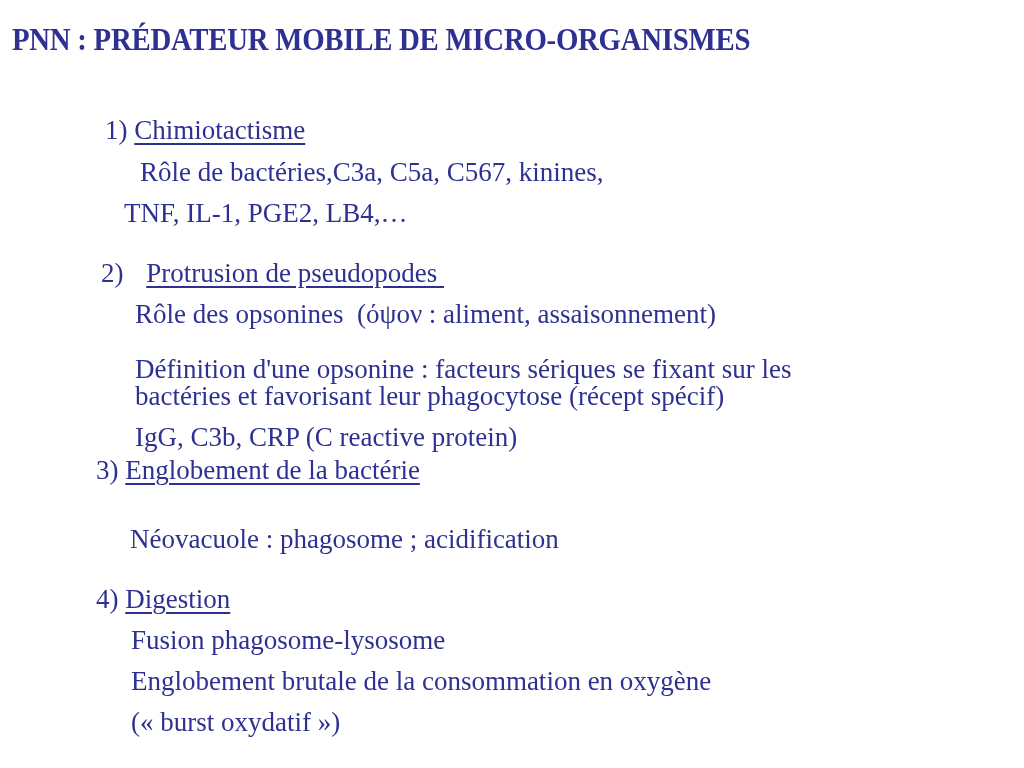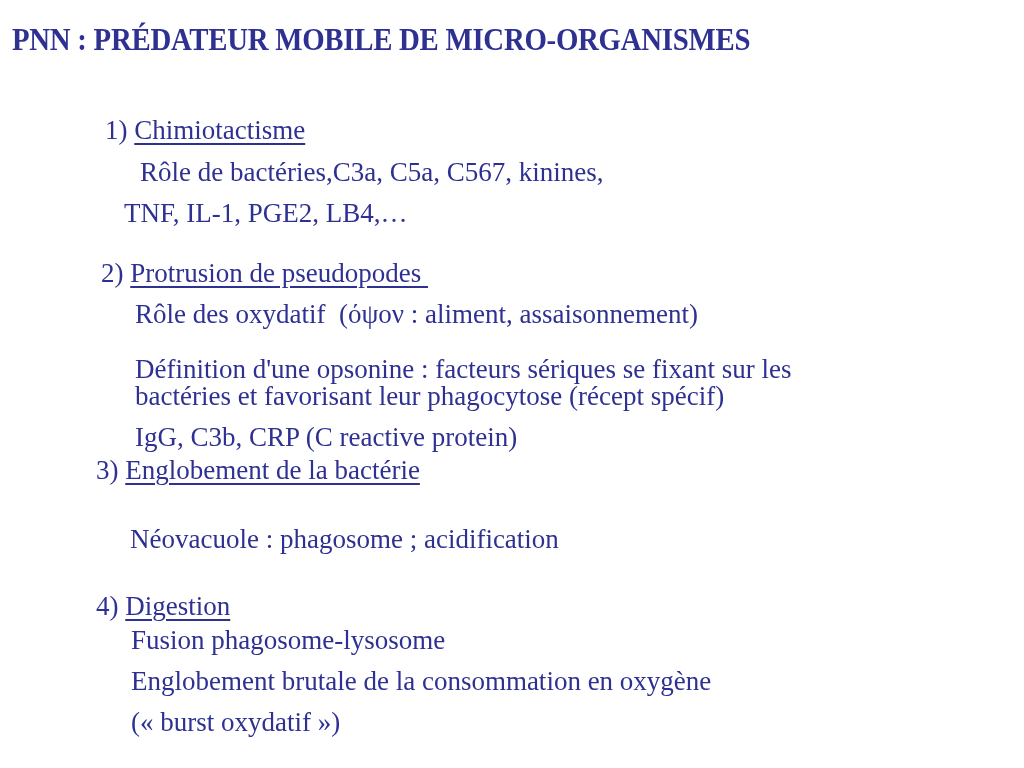--- a/index.html
+++ b/index.html
@@ -22,33 +22,33 @@
 
   <div class="line" style="left:105px;top:117px;">
     <span>1)</span>
     <span class="u">Chimiotactisme</span>
   </div>
   <div class="line" style="left:140px;top:159px;">Rôle de bactéries,C3a, C5a, C567, kinines,</div>
   <div class="line" style="left:124px;top:200px;">TNF, IL-1, PGE2, LB4,…</div>
 
   <div class="line" style="left:101px;top:260px;">
     <span>2)</span>
-    <span class="u" style="white-space:pre;">Protrusion de pseudopodes </span>
+    <span class="u" style="white-space:pre;margin-left:16px;">Protrusion de pseudopodes </span>
   </div>
-  <div class="line" style="left:135px;top:301px;white-space:pre;">Rôle des oxydatif  (όψον : aliment, assaisonnement)</div>
+  <div class="line" style="left:135px;top:301px;white-space:pre;">Rôle des opsonines  (όψον : aliment, assaisonnement)</div>
   <div class="line" style="left:135px;top:356px;">Définition d'une opsonine : facteurs sériques se fixant sur les</div>
   <div class="line" style="left:135px;top:383px;">bactéries et favorisant leur phagocytose (récept spécif)</div>
   <div class="line" style="left:135px;top:424px;">IgG, C3b, CRP (C reactive protein)</div>
 
   <div class="line" style="left:96px;top:457px;">
     <span>3)</span>
     <span class="u">Englobement de la bactérie</span>
   </div>
   <div class="line" style="left:130px;top:526px;">Néovacuole : phagosome ; acidification</div>
 
-  <div class="line" style="left:96px;top:586px;margin-top:7px;">
+  <div class="line" style="left:96px;top:586px;">
     <span>4)</span>
     <span class="u">Digestion</span>
   </div>
   <div class="line" style="left:131px;top:627px;">Fusion phagosome-lysosome</div>
   <div class="line" style="left:131px;top:668px;">Englobement brutale de la consommation en oxygène</div>
   <div class="line" style="left:131px;top:709px;">(« burst oxydatif »)</div>
 </div>
 
 </body></html>

